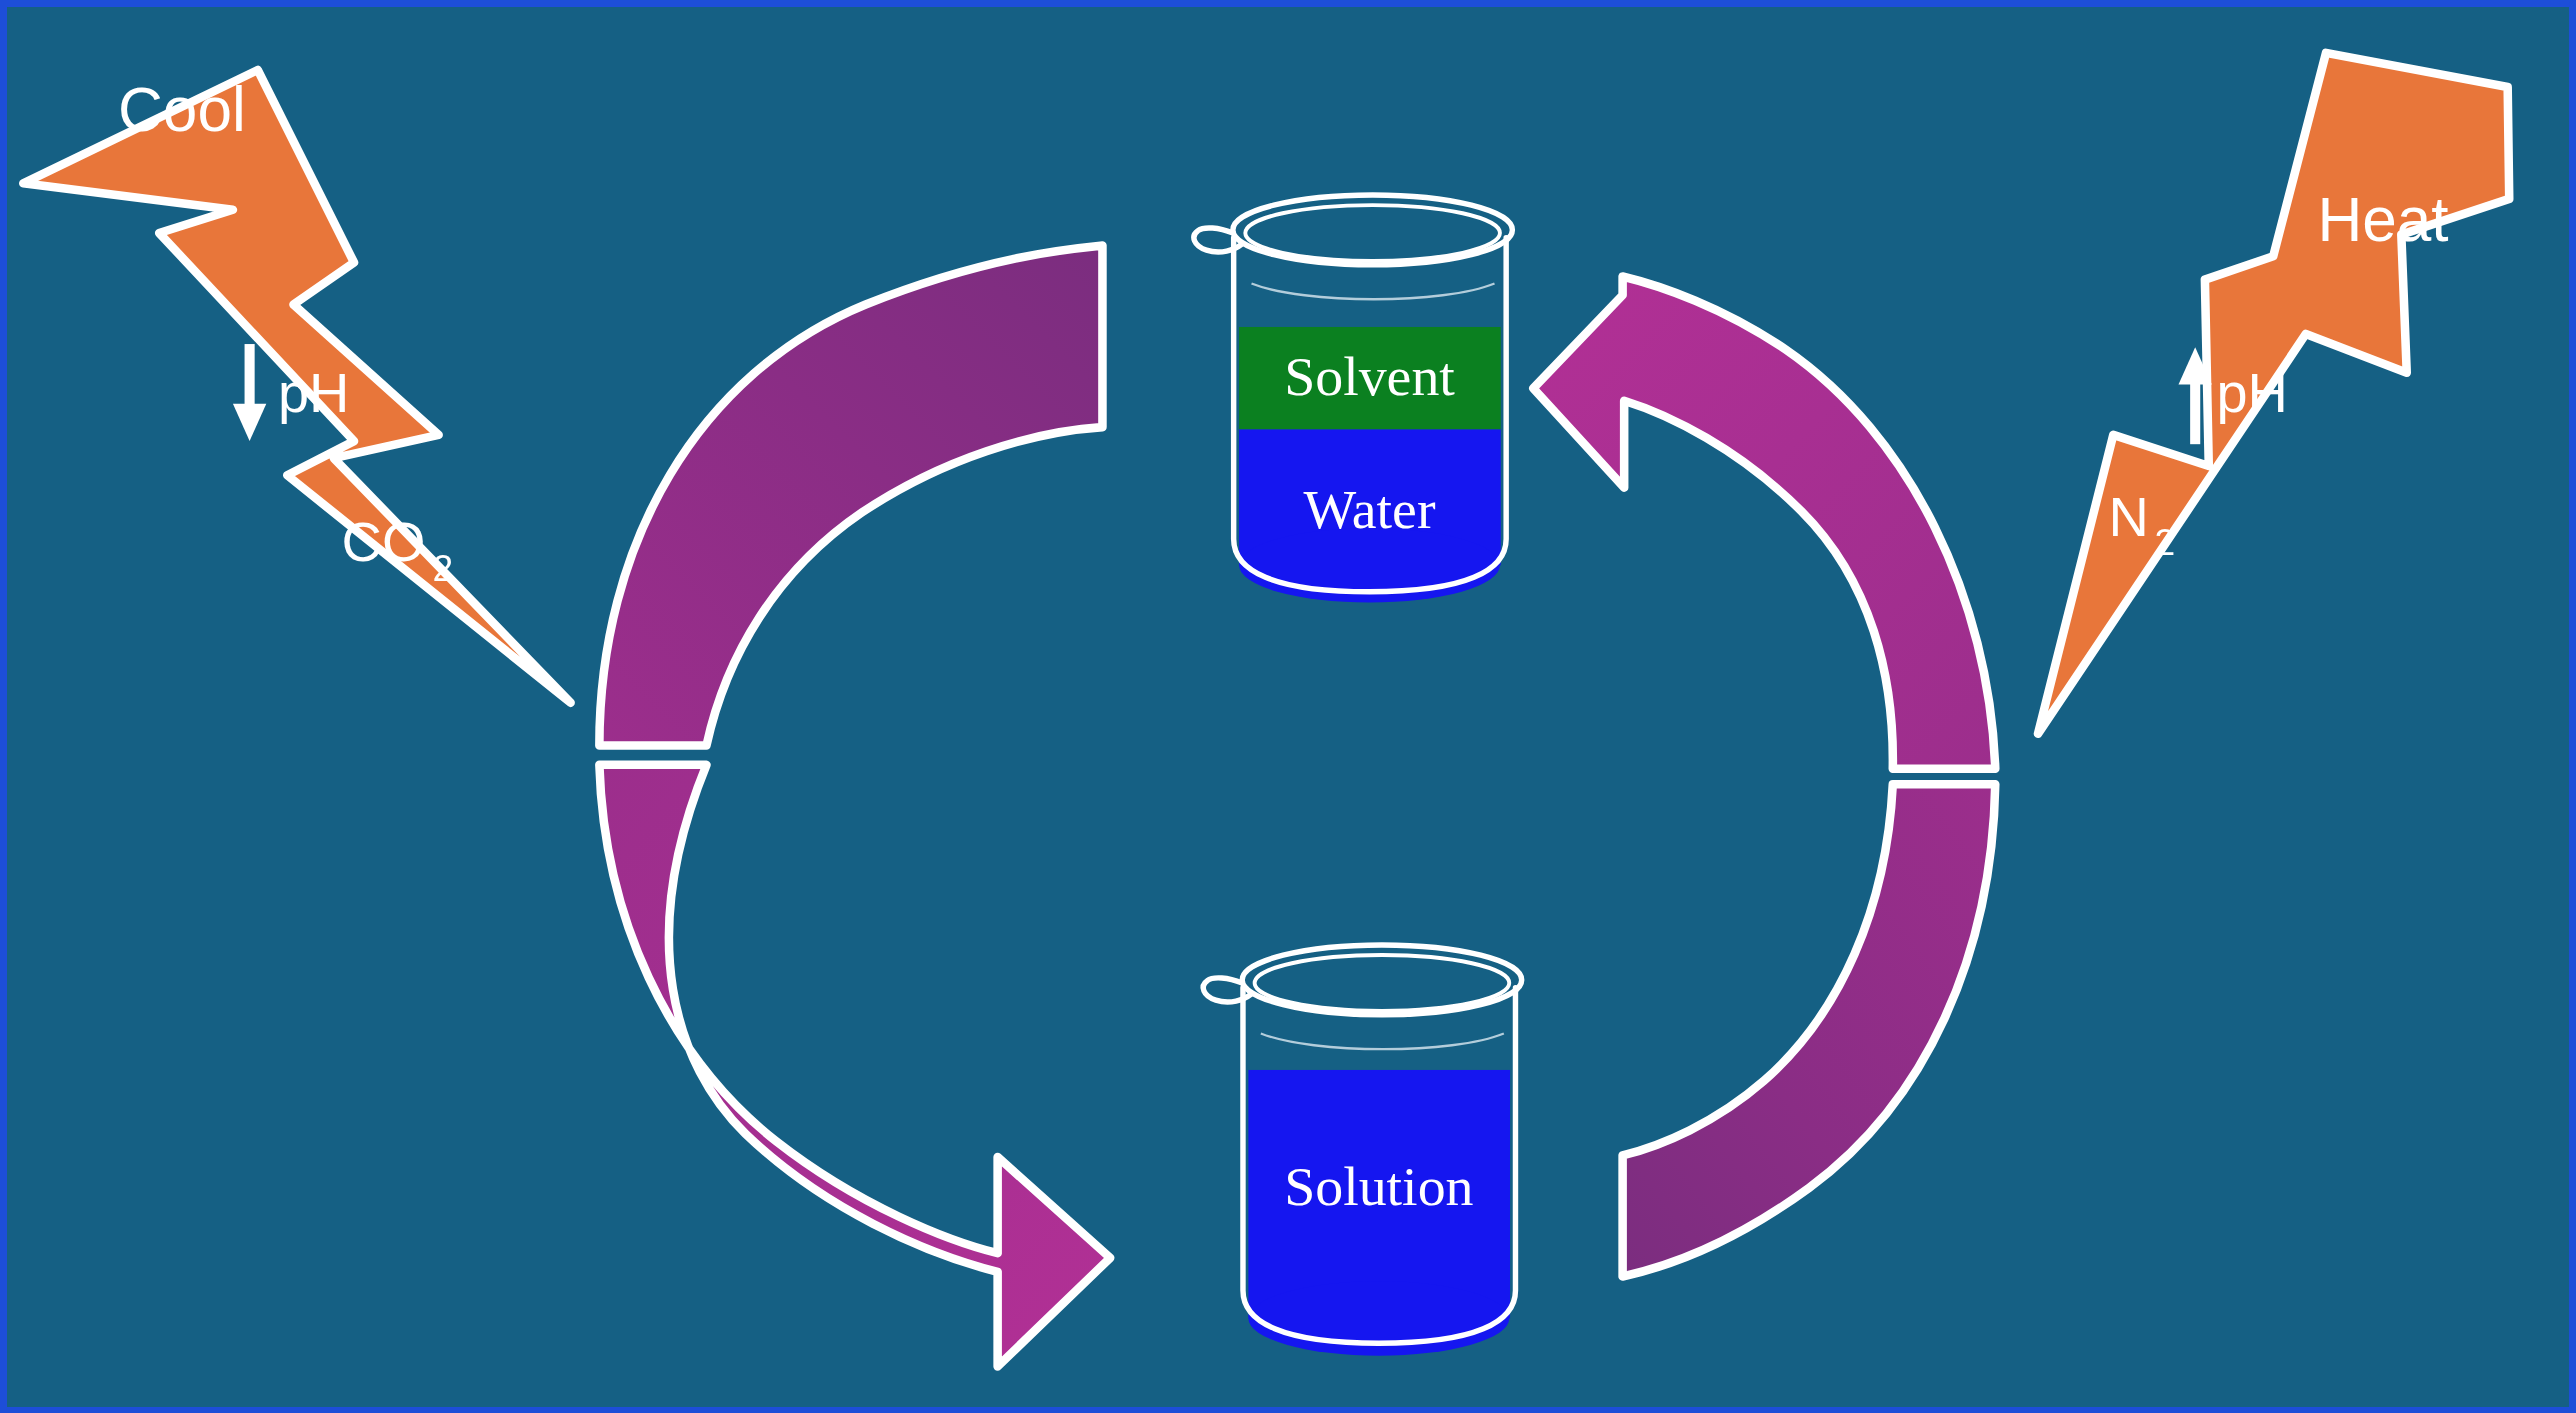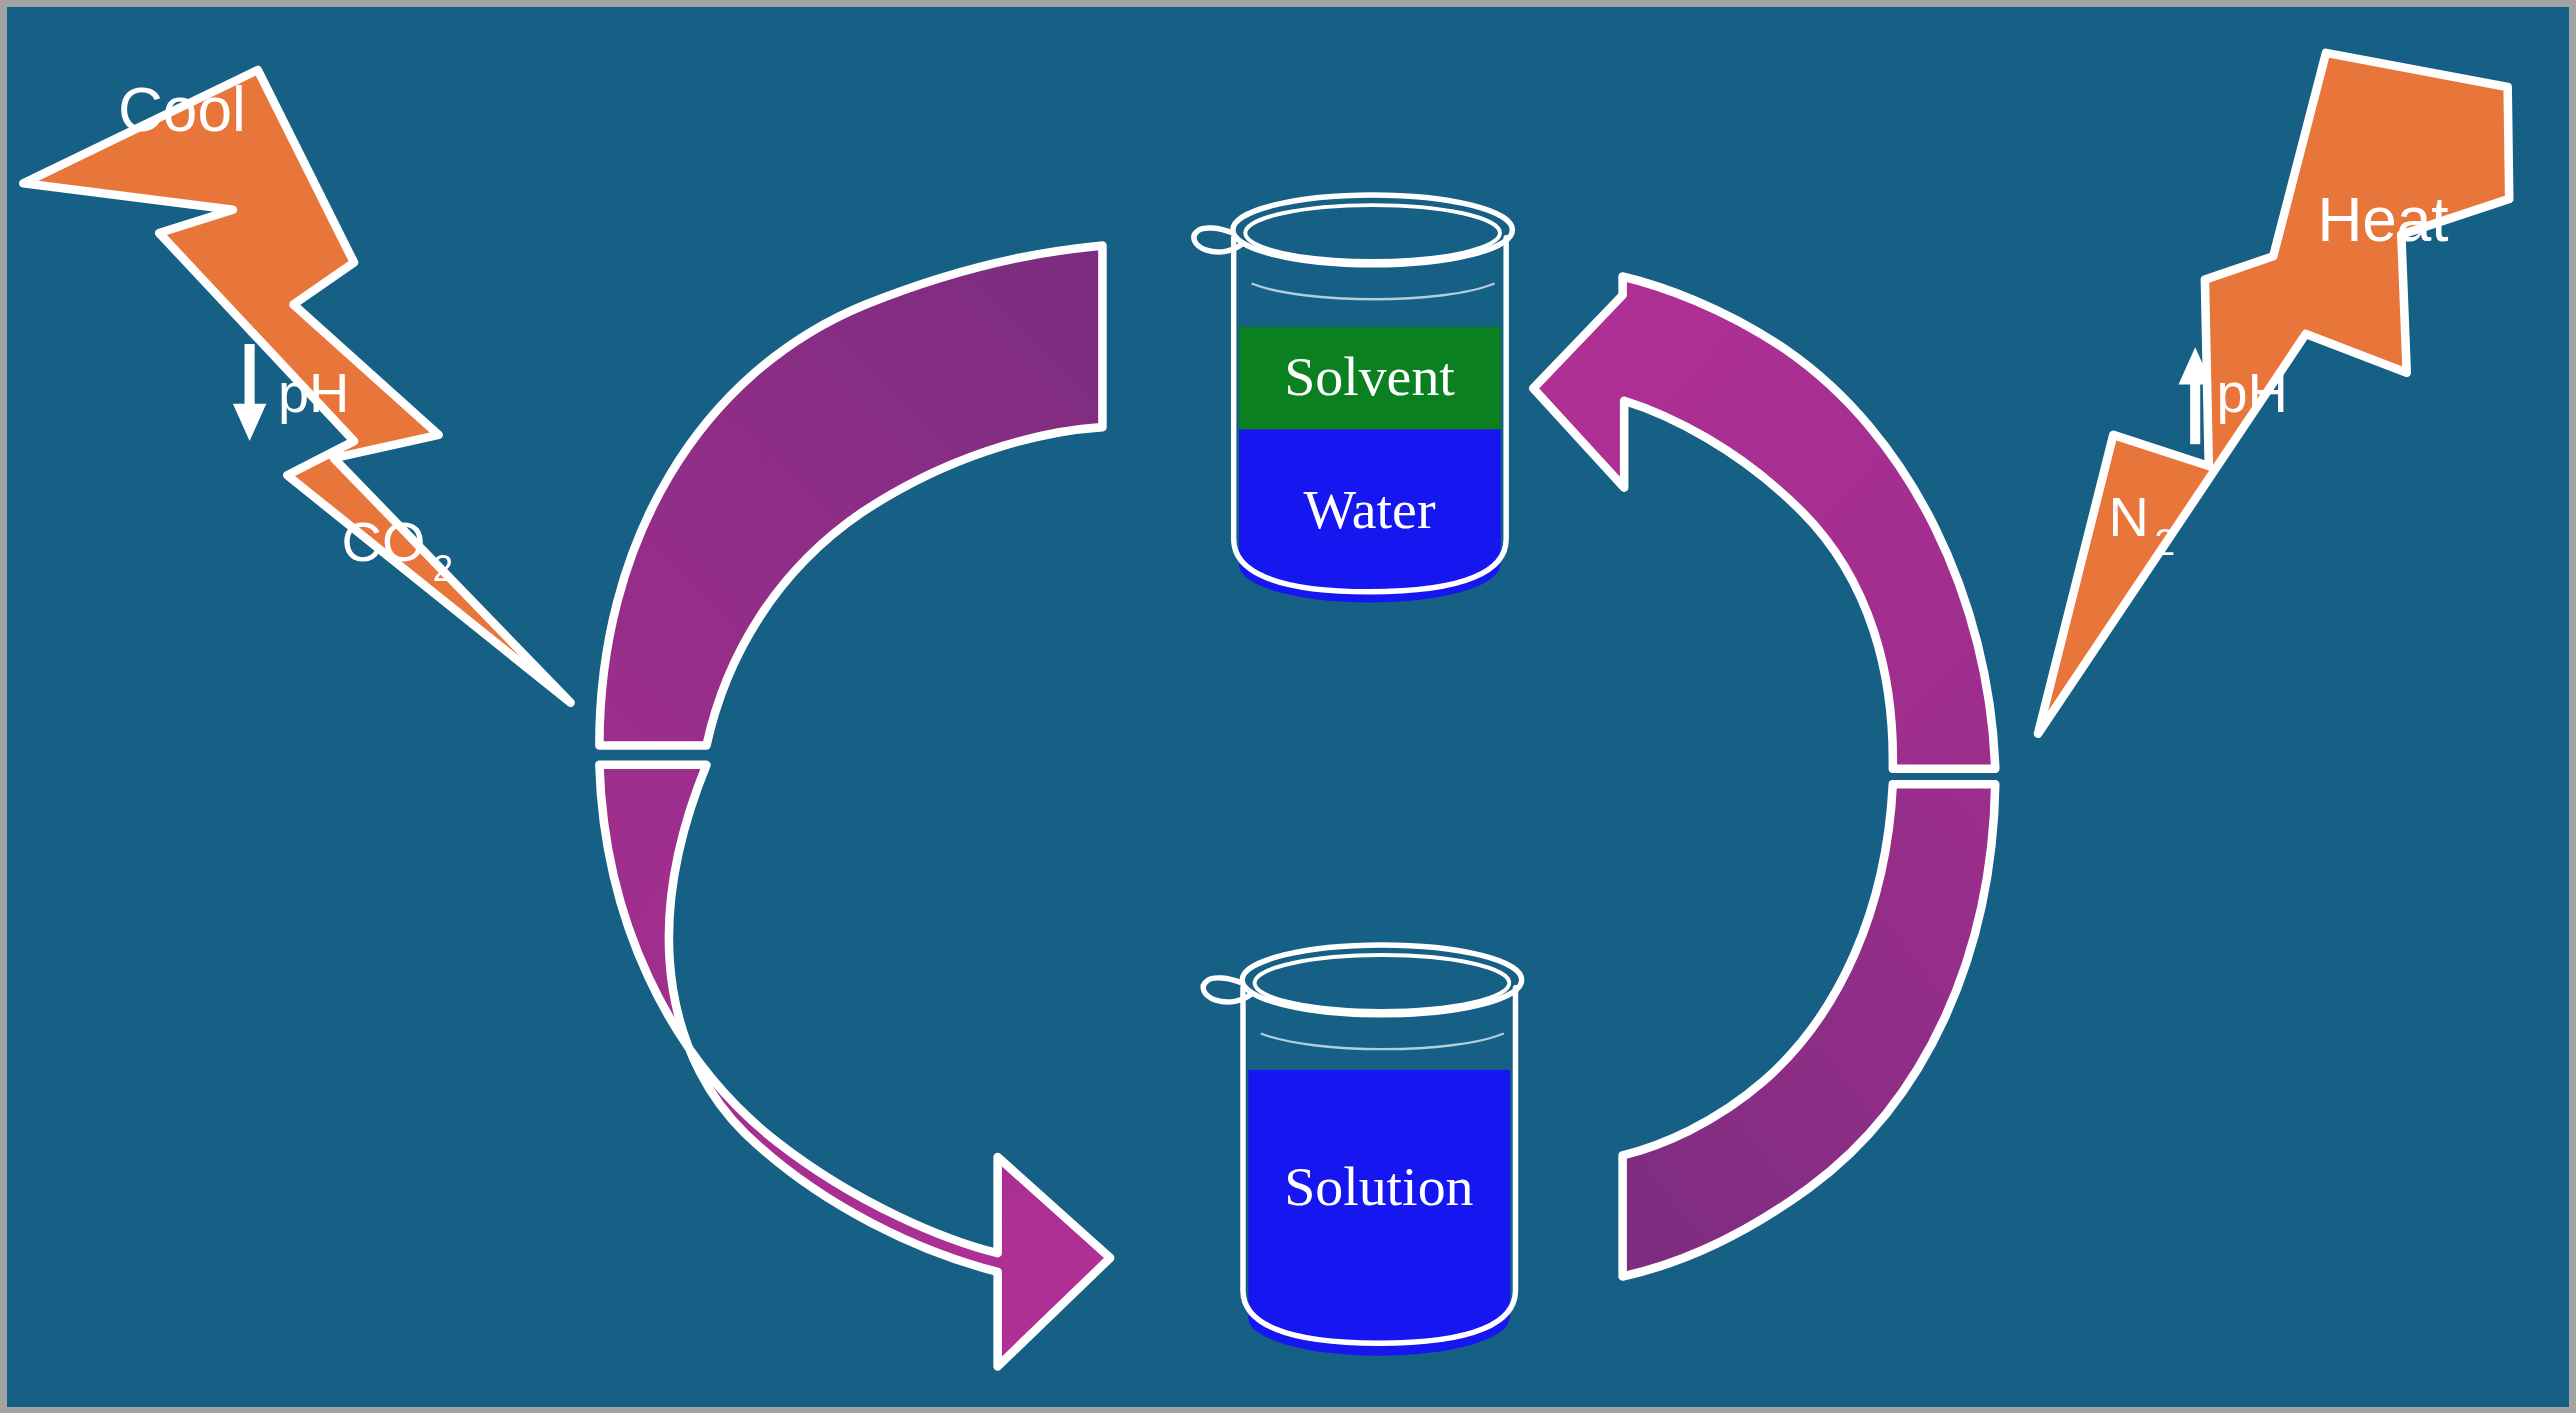--- a/index.html
+++ b/index.html
@@ -1,19 +1,19 @@
 <!DOCTYPE html>
 <html style="font-size:12.4px"><head>
 <meta charset="utf-8">
 <style>
   html,body{margin:0;padding:0;background:#12243a;}
   body{width:2576px;height:1414px;overflow:hidden;
        font-family:"Liberation Sans",sans-serif;}
   #stage{position:relative;width:2576px;height:1414px;
-         background:#a3a3a3;box-sizing:border-box;}
+         background:#1d4ed8;box-sizing:border-box;}
   #canvas{position:absolute;left:7px;top:7px;
           width:2562px;height:1400px;background:#156084;}
   svg.layer{position:absolute;left:0;top:0;width:2576px;height:1414px;
             overflow:visible;}
   .bolt-label{font-family:"Liberation Sans",sans-serif;fill:#ffffff;}
   .beaker-label{font-family:"Liberation Serif",serif;fill:#ffffff;}
 </style>
 </head>
 <body>
 

